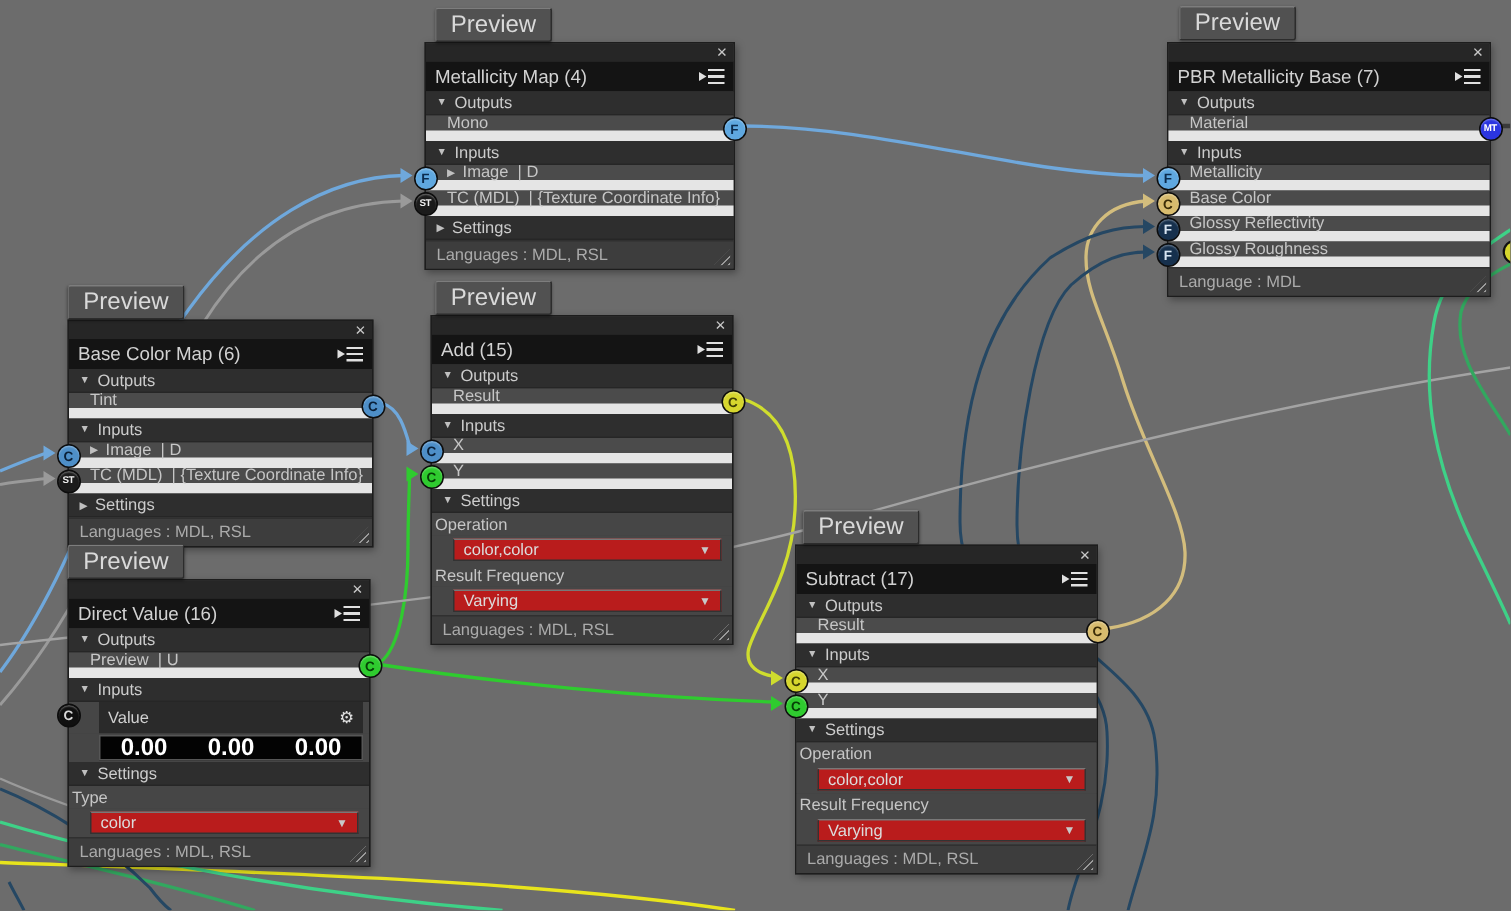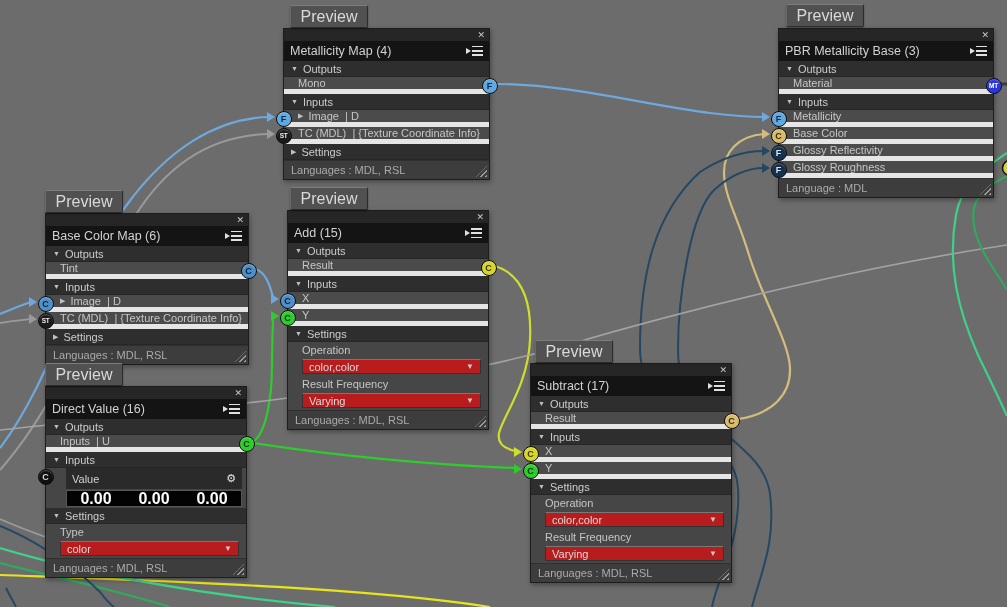--- a/index.html
+++ b/index.html
@@ -22,23 +22,23 @@
   .menuicon .mtri{position:absolute;left:0;top:3px;width:0;height:0;
                   border-left:5px solid #e0e0e0;border-top:3px solid transparent;
                   border-bottom:3px solid transparent;}
   .menuicon .mlines{position:absolute;right:0;top:1px;width:11px;height:10px;
                     background:repeating-linear-gradient(to bottom,#e0e0e0 0 1.5px,transparent 1.5px 4.25px);}
   .row{position:relative;color:#c6c6c6;font-size:11px;}
   .sec{height:16px;background:#2e2e2e;display:flex;align-items:center;padding-left:7px;gap:5px;
        border-bottom:1px solid #262626;box-sizing:border-box;color:#cccccc;}
   .sec .tri{font-size:7px;color:#c0c0c0;}
   .item{height:17px;background:#4b4b4b;display:flex;align-items:center;padding-left:14px;gap:4px;
-        border-bottom:5px solid #e5e5e5;box-sizing:border-box;white-space:pre;}
+        border-bottom:7px solid #e5e5e5;box-sizing:border-box;white-space:pre;}
   .item .exp{font-size:7px;color:#c0c0c0;margin-right:1px;}
-  .lblrow{height:15px;background:#464646;display:flex;align-items:center;padding-left:14px;
+  .lblrow{height:15px;background:#464646;display:flex;align-items:center;padding-left:2px;
           white-space:pre;box-sizing:border-box;}
   .droprow{height:19px;background:#464646;display:flex;align-items:center;box-sizing:border-box;}
   .dropbox{margin-left:14px;margin-right:7px;flex:1;height:15px;background:#b91c1c;
            border:1px solid #333;border-top-color:#787878;display:flex;align-items:center;
            padding:0 6px;color:#dcdcdc;box-sizing:border-box;}
   .dropbox .v{flex:1;white-space:pre;}
   .dropbox .caret{font-size:8px;color:#c8c8c8;}
   .subrow{height:21px;background:#464646;display:flex;align-items:center;box-sizing:border-box;}
   .subbox{margin-left:20px;margin-right:4px;flex:1;height:100%;background:#2a2a2a;display:flex;
           align-items:center;padding:0 6px;color:#d0d0d0;box-sizing:border-box;}
@@ -144,21 +144,21 @@
         </div>
       </div>
       <div class="preview" style="left: 786px; top: 4px;">
         <div>Preview</div>
       </div>
       <div class="node" style="left: 778px; top: 28px; width: 214px;">
         <div class="closebar">
           <div class="closex">✕</div>
         </div>
         <div class="titlebar">
-          <div class="t">PBR Metallicity Base (3)</div>
+          <div class="t">PBR Metallicity Base (7)</div>
           <div class="menuicon">
             <div class="mtri"></div>
             <div class="mlines"></div>
           </div>
         </div>
         <div class="row sec">
           <div class="tri">▼</div>
           <div>Outputs</div>
         </div>
         <div class="row item"><div>Material</div></div>
@@ -301,21 +301,21 @@
           <div class="t">Direct Value (16)</div>
           <div class="menuicon">
             <div class="mtri"></div>
             <div class="mlines"></div>
           </div>
         </div>
         <div class="row sec">
           <div class="tri">▼</div>
           <div>Outputs</div>
         </div>
-        <div class="row item"><div>Inputs  | U</div></div>
+        <div class="row item"><div>Preview  | U</div></div>
         <div class="port" style="top: 48.5px; right: -8.5px; background: rgb(47, 203, 47); color: rgb(6, 64, 6); font-size: 9px;">
           <div>C</div>
         </div>
         <div class="row sec">
           <div class="tri">▼</div>
           <div>Inputs</div>
         </div>
         <div class="port" style="top: 81.5px; left: -8.5px; background: rgb(16, 16, 16); color: rgb(216, 216, 216); font-size: 9px;">
           <div>C</div>
         </div>

